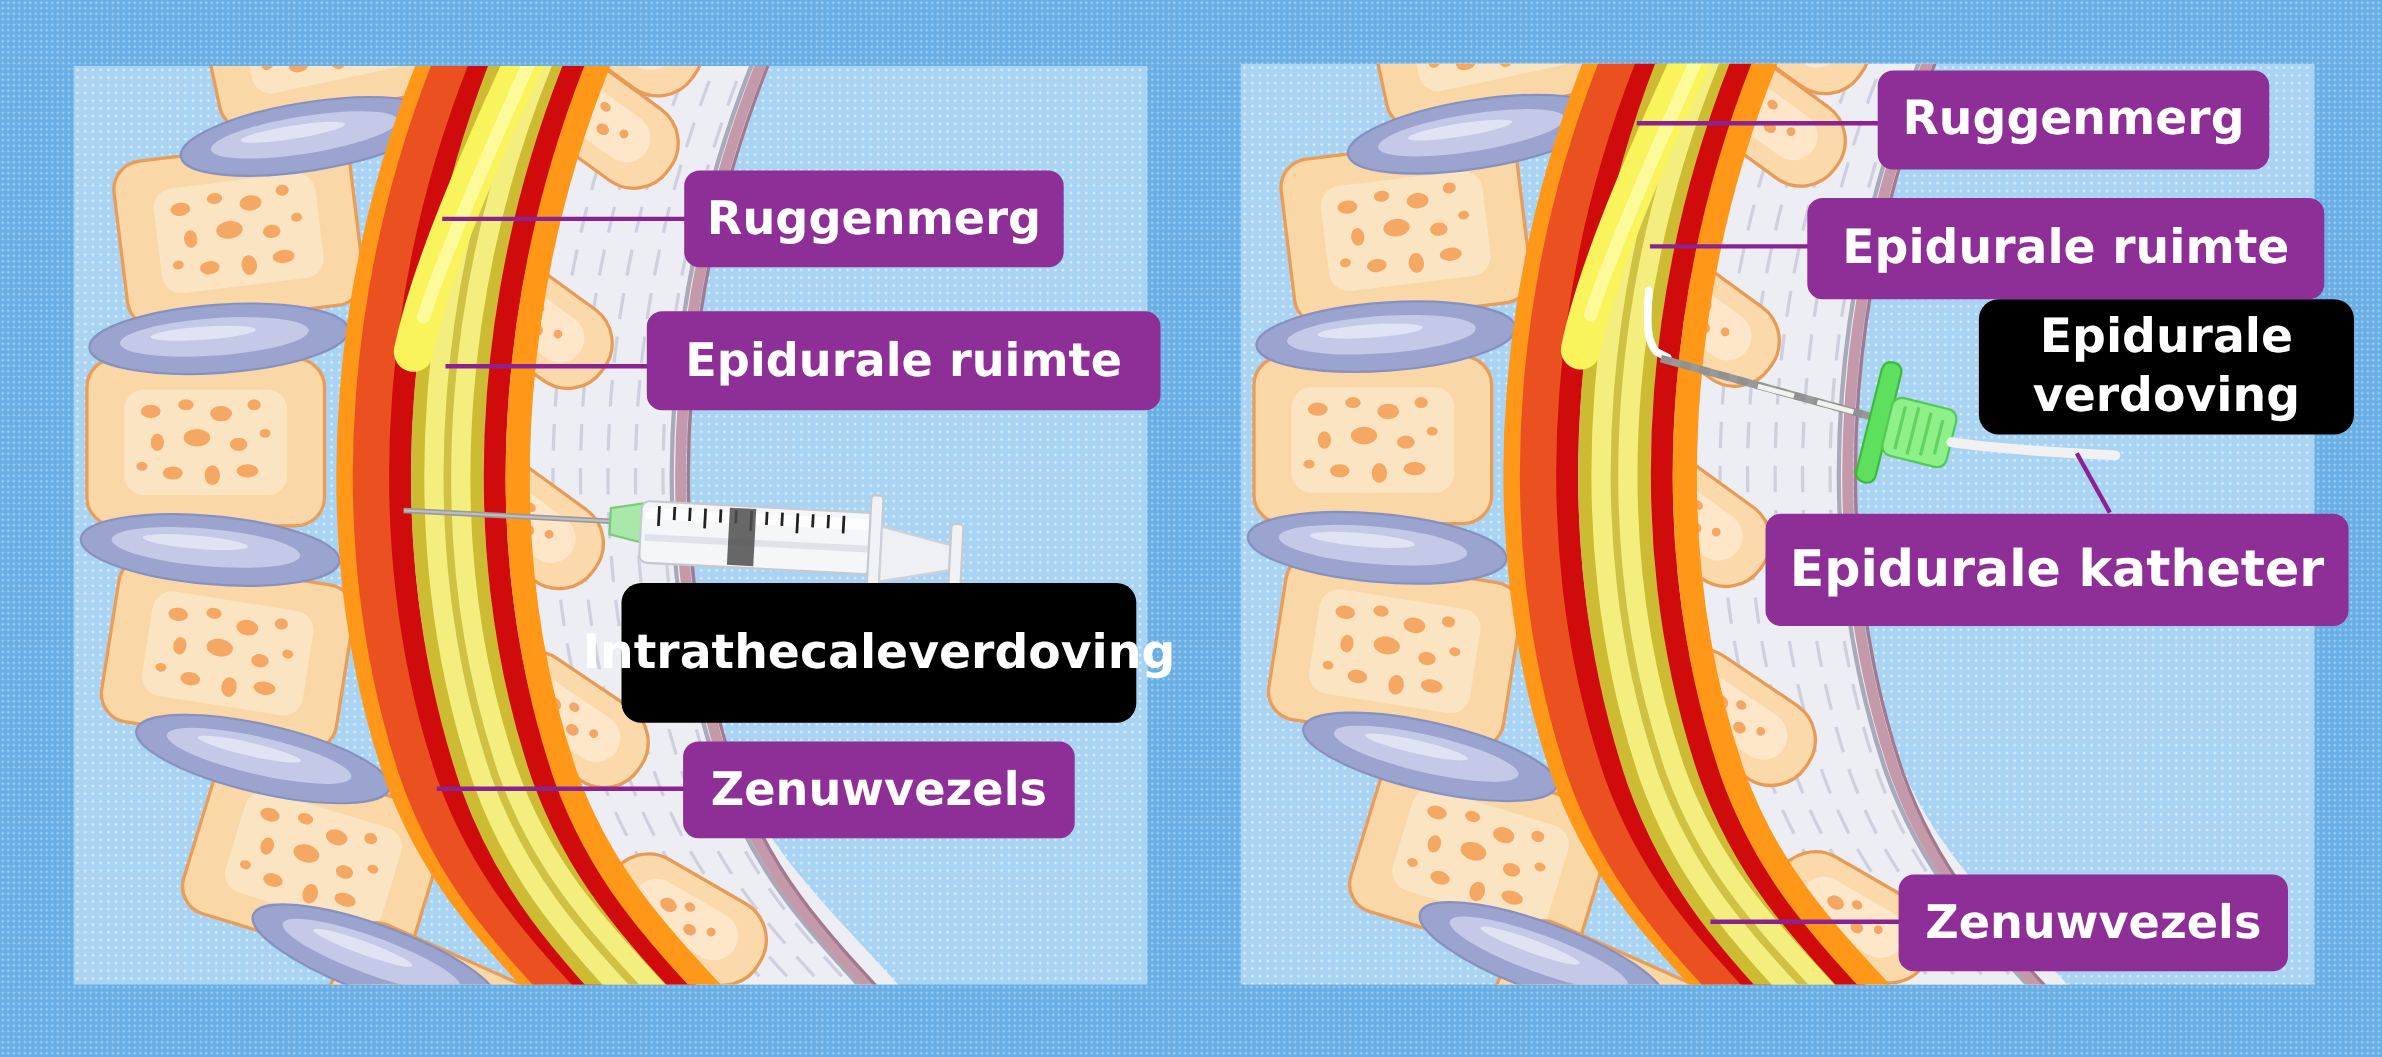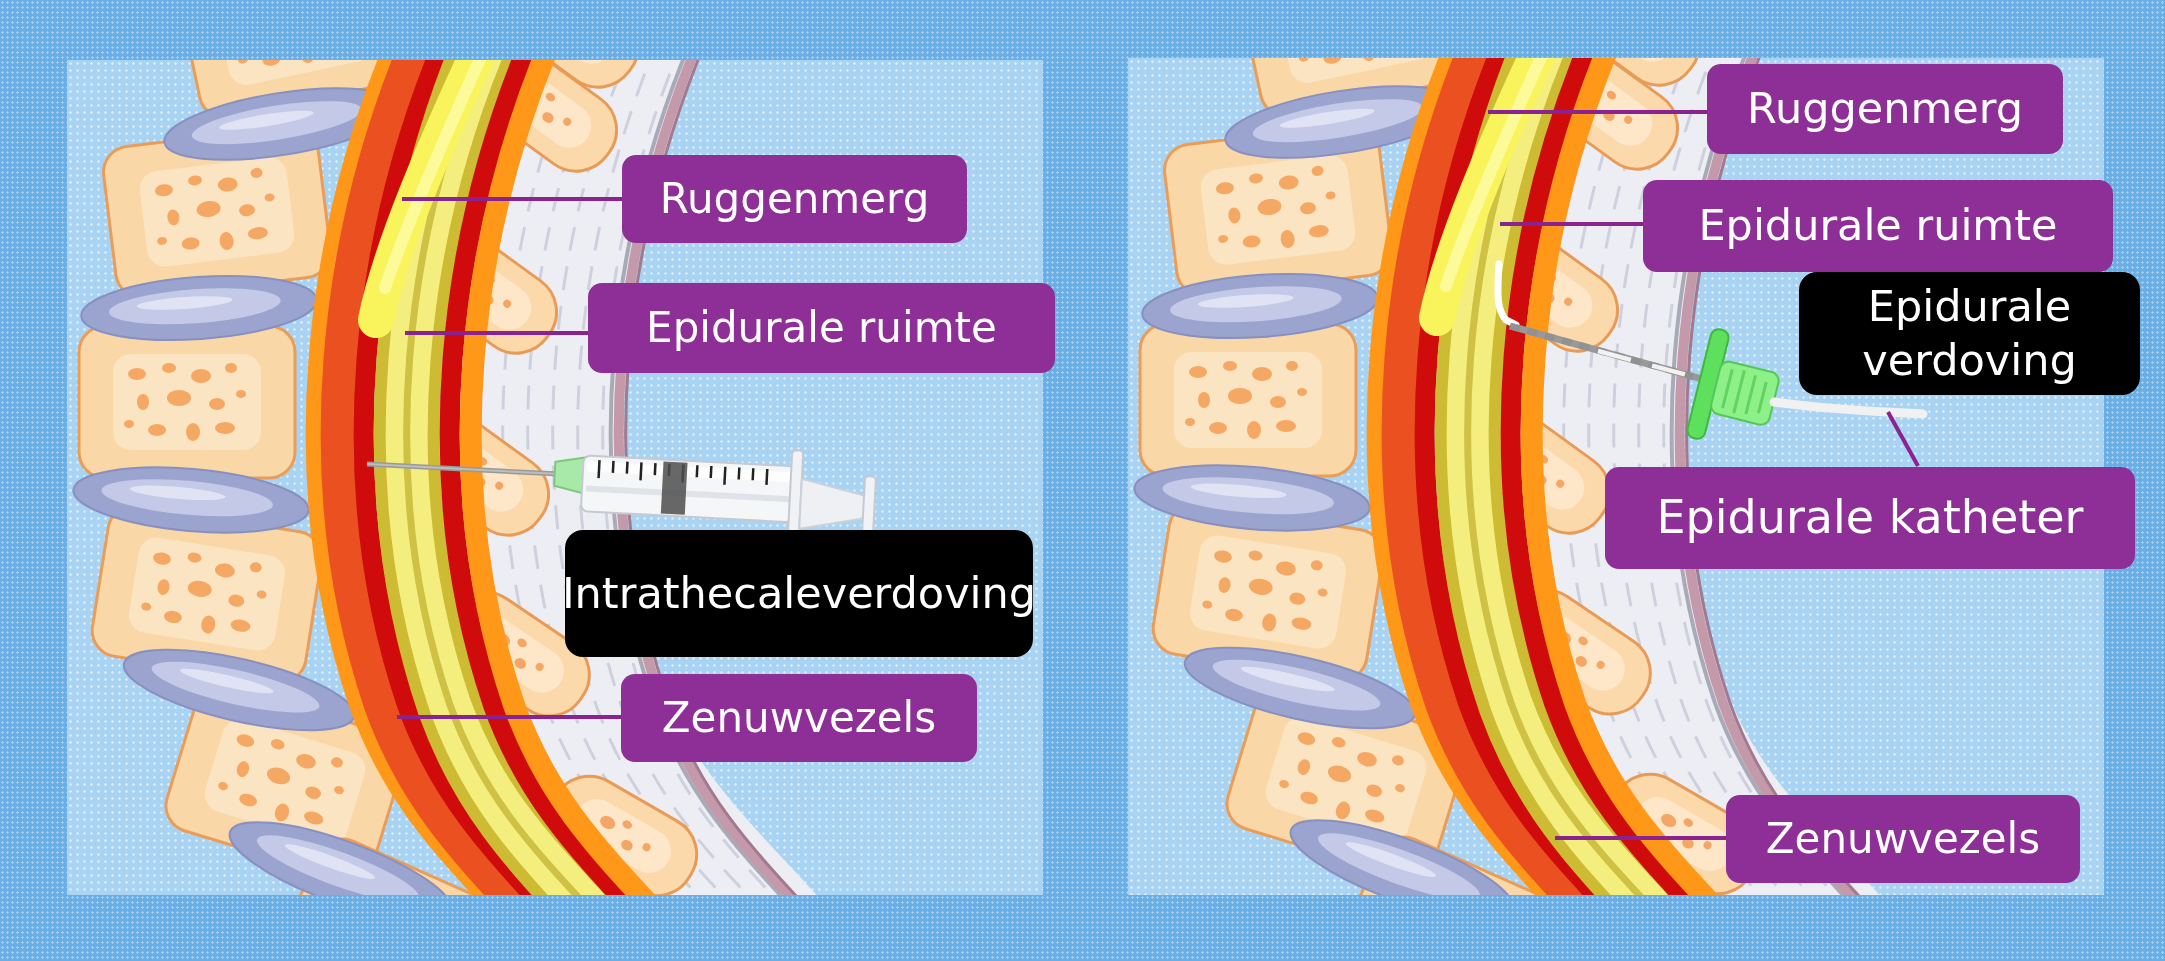--- a/index.html
+++ b/index.html
@@ -14,20 +14,21 @@
     font-family:"DejaVu Sans","Liberation Sans",sans-serif;
     background-color:var(--outer-bg);
     background-image:radial-gradient(rgba(255,255,255,.38) 1px, transparent 1.4px);
     background-size:5px 5px;
   }
   .panel{
     position:absolute;
     background-color:var(--panel-bg);
     background-image:radial-gradient(rgba(255,255,255,.55) 1.1px, transparent 1.5px);
     background-size:7px 7px;
+    font-weight:bold;
   }
   .panel svg.art{position:absolute;left:0;top:0;overflow:hidden;}
   .lbl{
     position:absolute;display:flex;align-items:center;justify-content:center;
     text-align:center;color:var(--label-text);line-height:1.25;
     white-space:nowrap;
   }
   .lbl.purple{background:var(--label-purple);border-radius:14px;}
   .lbl.black{background:var(--label-black);border-radius:18px;white-space:normal;}
   .leader{stroke:var(--leader);stroke-width:4;fill:none;}

